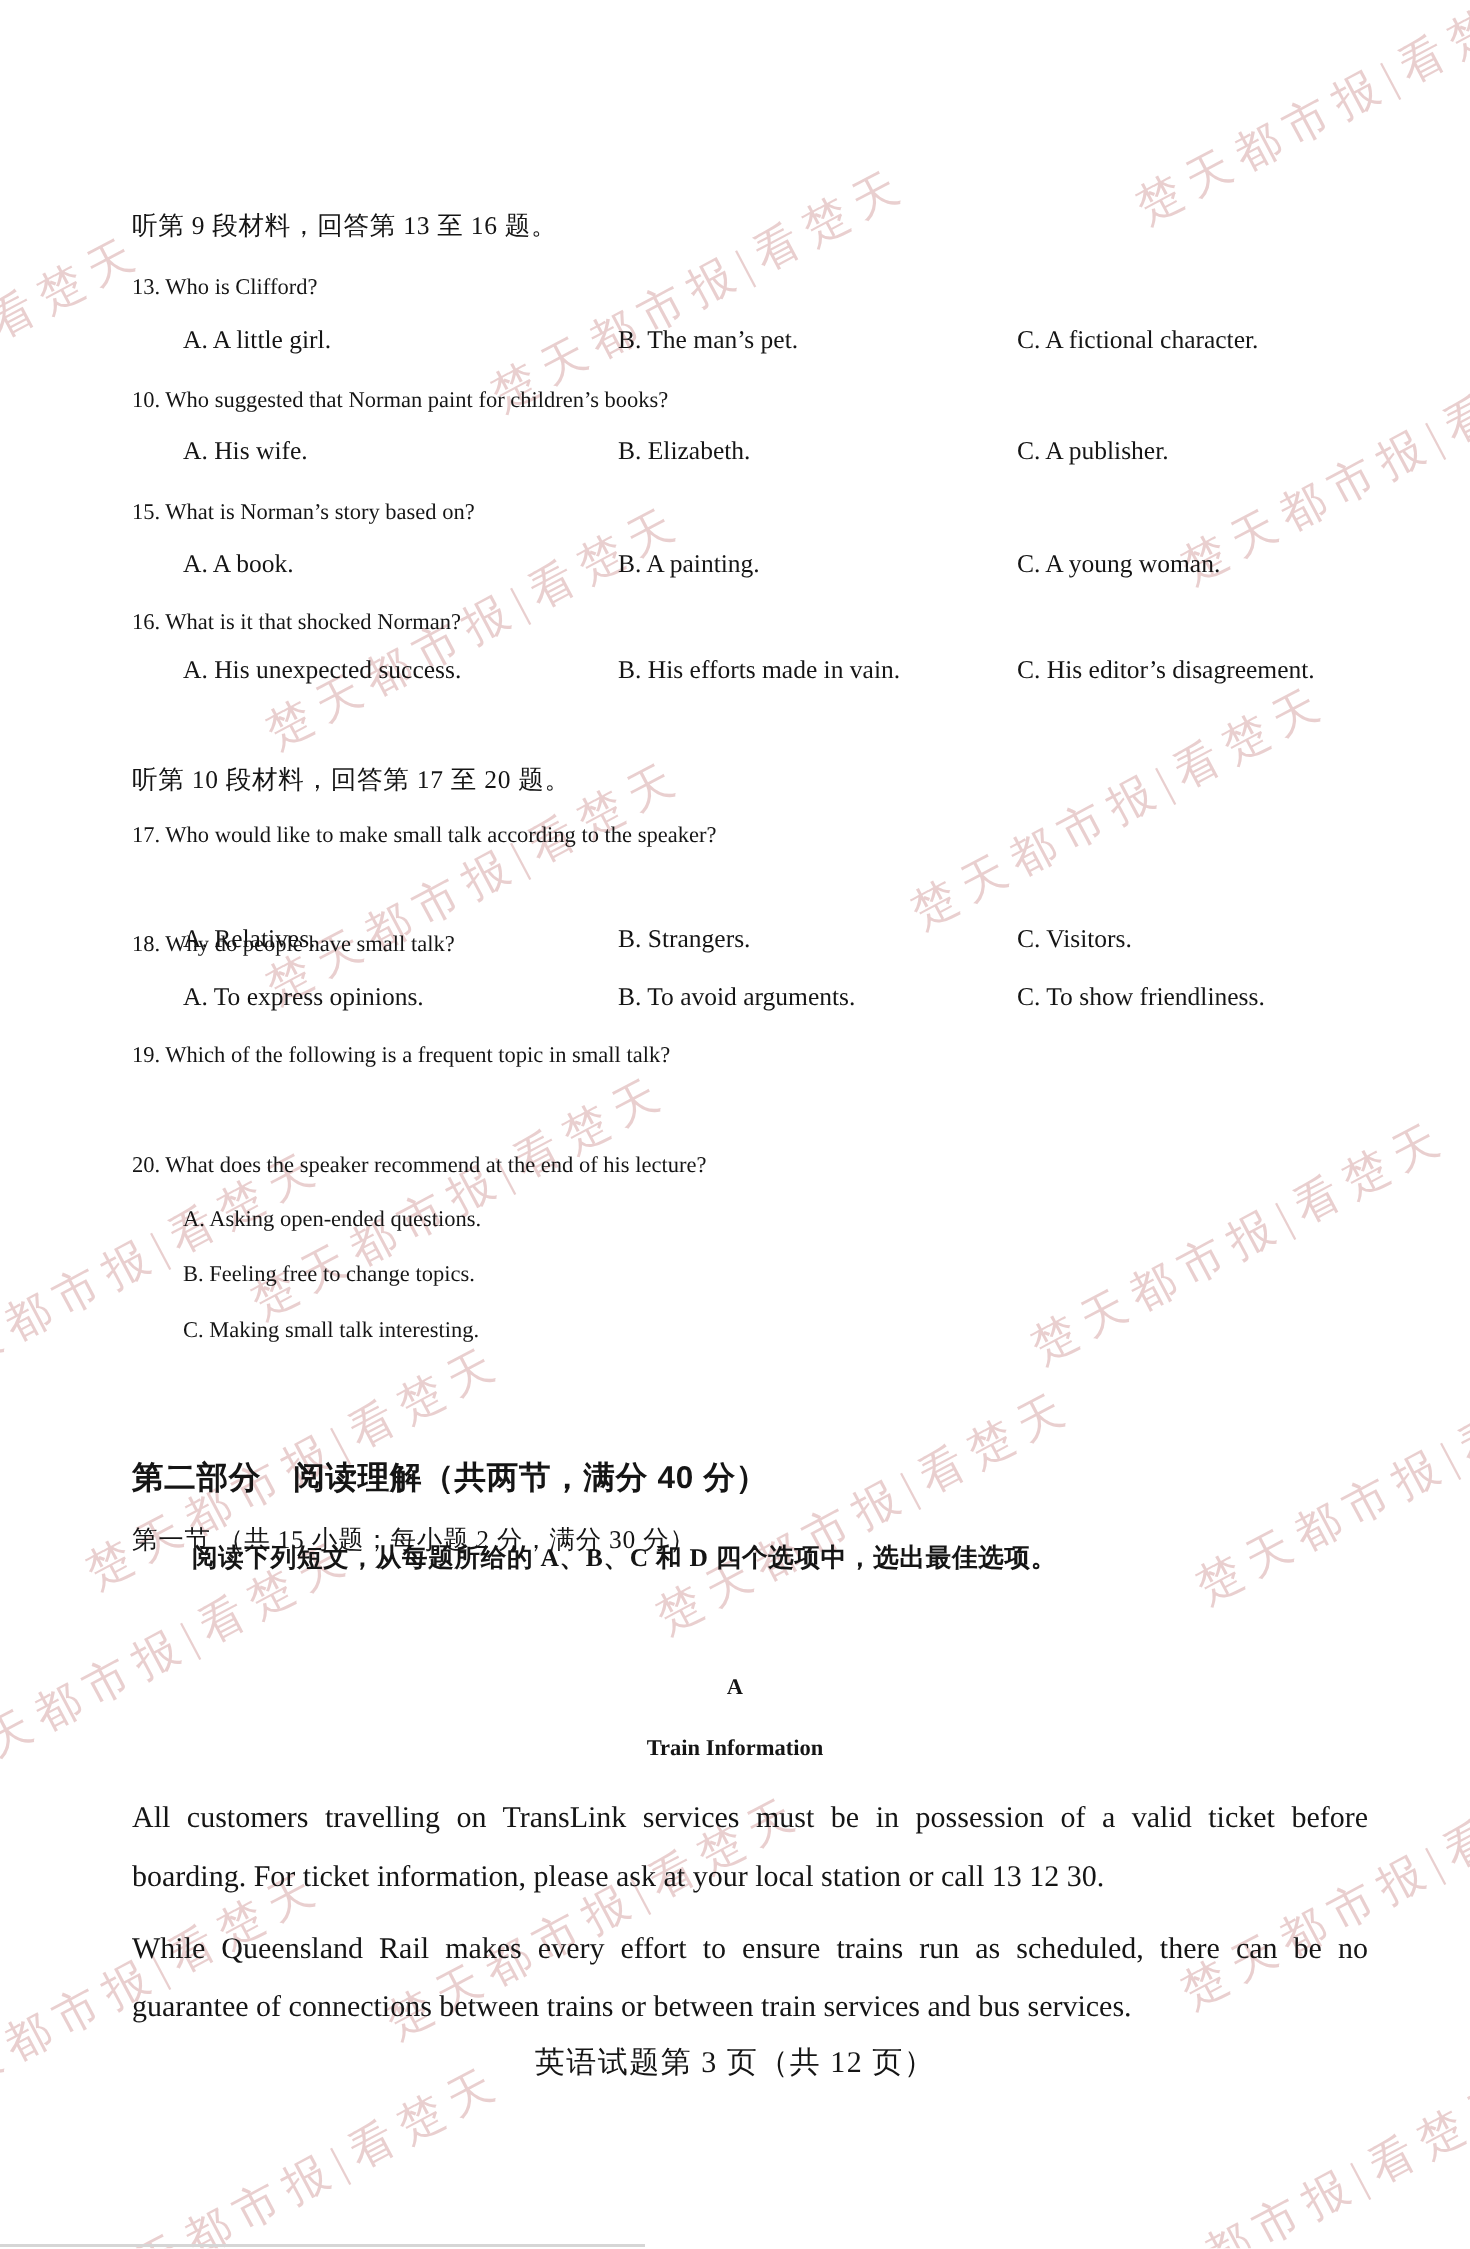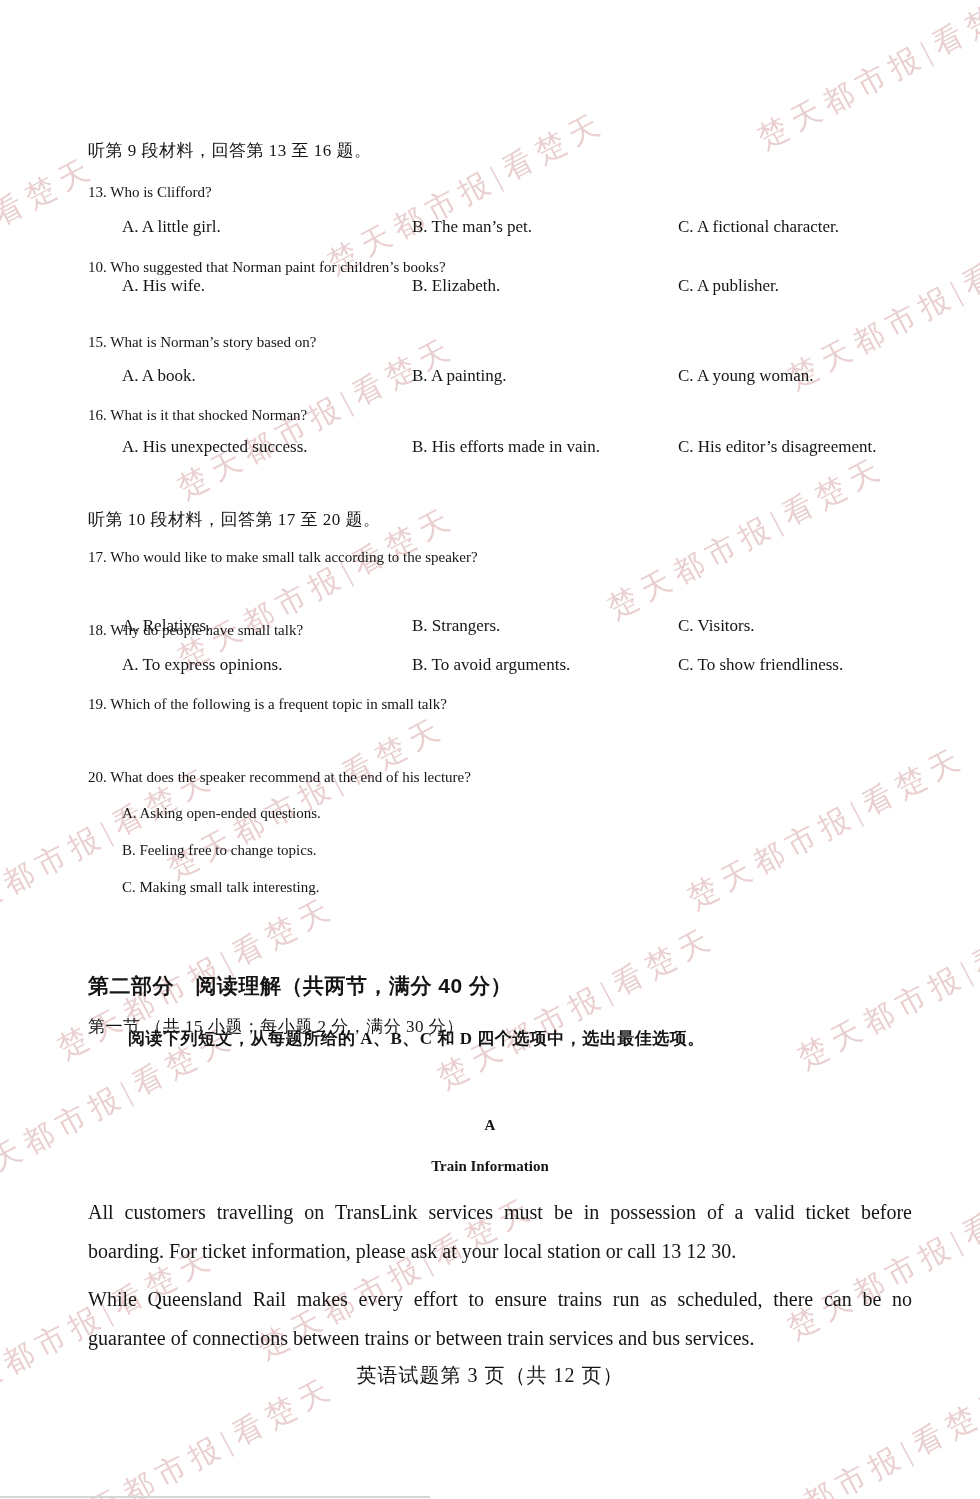--- a/index.html
+++ b/index.html
@@ -126,21 +126,21 @@
     <div class="line zh" style="top:138px;">听第 9 段材料，回答第 13 至 16 题。</div>
 
     <div class="line q" style="top:179px;">13. Who is Clifford?</div>
     <div class="optrow" style="top:217px;">
       <span class="opt oa">A. A little girl.</span>
       <span class="opt ob">B. The man’s pet.</span>
       <span class="opt oc">C. A fictional character.</span>
     </div>
 
     <div class="line q" style="top:254px;">10. Who suggested that Norman paint for children’s books?</div>
-    <div class="optrow" style="top:276px;">
+    <div class="optrow" style="top:291px;">
       <span class="opt oa">A. His wife.</span>
       <span class="opt ob">B. Elizabeth.</span>
       <span class="opt oc">C. A publisher.</span>
     </div>
 
     <div class="line q" style="top:329px;">15. What is Norman’s story based on?</div>
     <div class="optrow" style="top:366px;">
       <span class="opt oa">A. A book.</span>
       <span class="opt ob">B. A painting.</span>
       <span class="opt oc">C. A young woman.</span>

